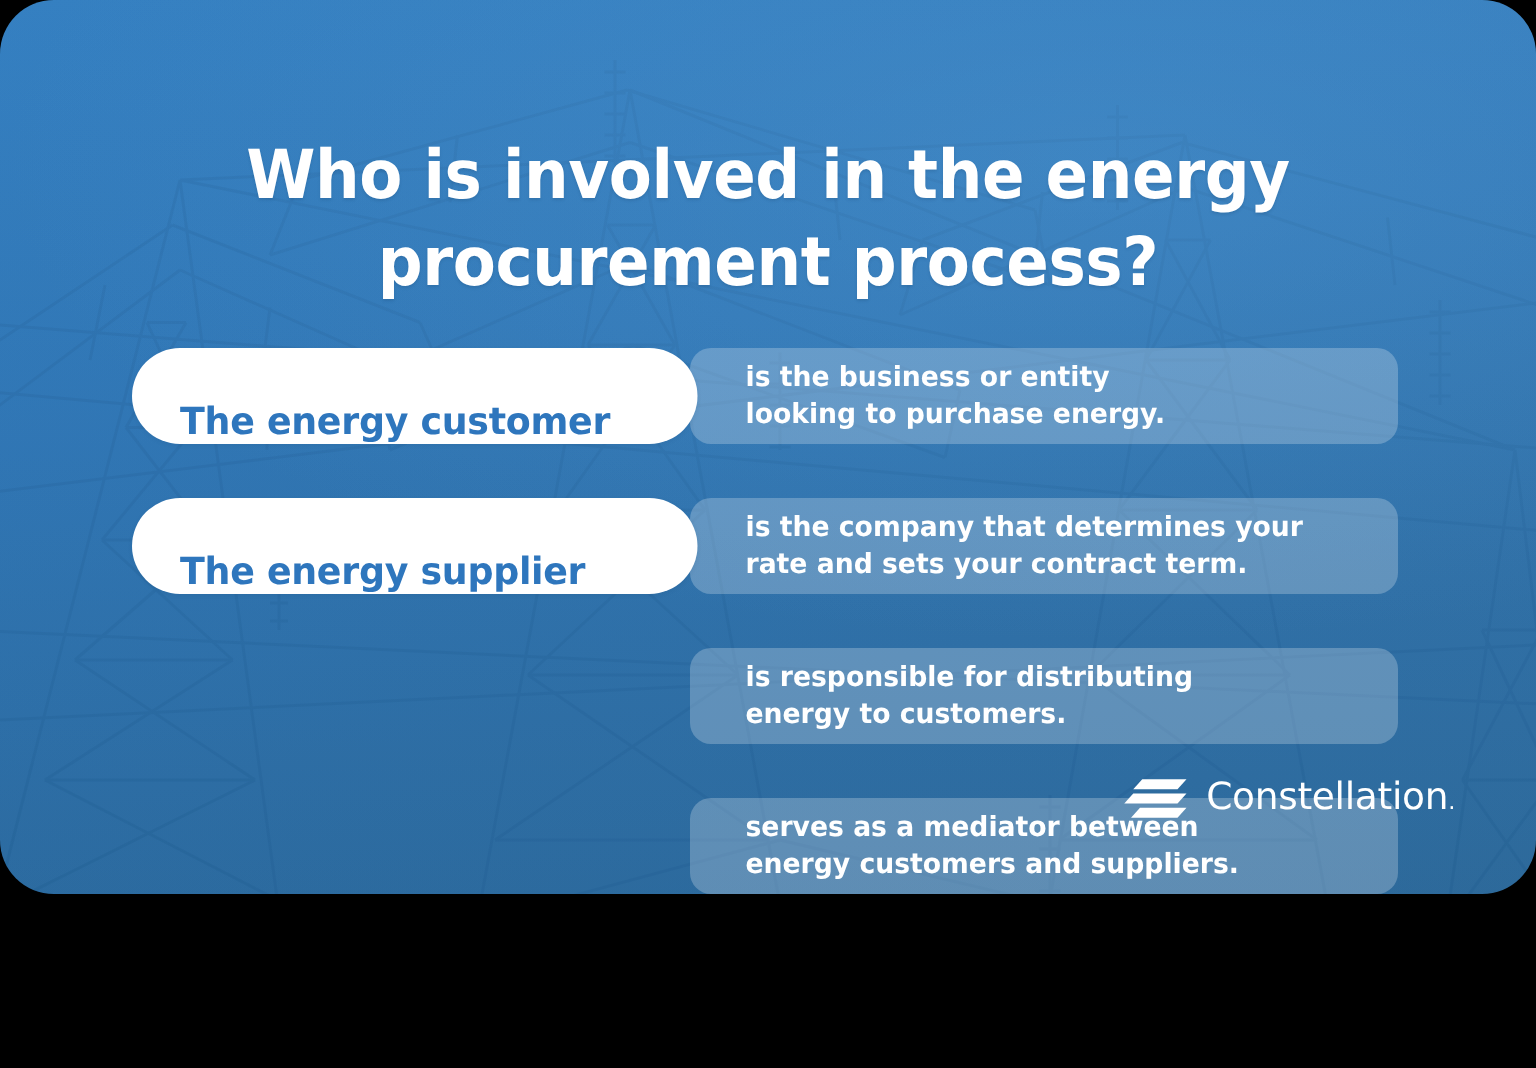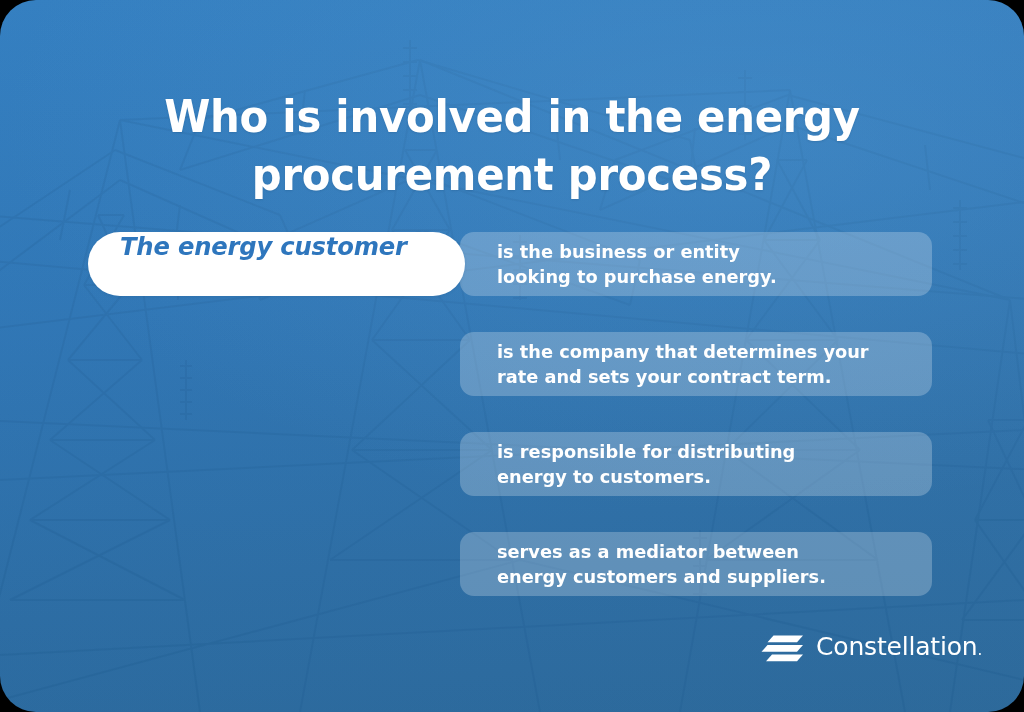--- a/index.html
+++ b/index.html
@@ -10,21 +10,21 @@
   body {
     width: 1024px;
     height: 712px;
     overflow: hidden;
     font-family: "Liberation Sans", sans-serif;
   }
 
   #infographic {
     position: relative;
     width: 1024px;
-    height: 712px;
+    height: 596px;
     border-radius: 36px;
     overflow: hidden;
     background: linear-gradient(170deg, #2A79BE 0%, #2C76B8 38%, #2E72AC 70%, #3070A4 100%);
   }
 
   
   .bg-texture {
     position: absolute;
     inset: 0;
     opacity: 0.40;
@@ -102,41 +102,40 @@
 
   .pill {
     position: absolute;
     left: 88px;
     top: 0;
     width: 377px;
     height: 64px;
     border-radius: 32px;
     background: #FFFFFF;
     display: flex;
-    align-items: flex-start;
+    align-items: flex-end;
     box-shadow: 0 1px 3px rgba(15,55,95,0.10);
-    font-style: italic;
   }
   .pill-label {
     margin-left: 32px;
     color: #2E76BD;
     font-family: "DejaVu Sans", sans-serif;
     font-weight: 700;
     font-size: 25px;
     line-height: 30px;
     letter-spacing: -0.2px;
     white-space: nowrap;
     transform: scaleX(0.97);
     transform-origin: 0 50%;
   }
 
   
   .logo {
     position: absolute;
-    right: 42px;
+    right: 54px;
     bottom: 48px;
     display: flex;
     align-items: center;
     gap: 12px;
   }
   .logo-mark { display: block; }
   .logo-word {
     color: #FFFFFF;
     font-family: "DejaVu Sans", sans-serif;
     font-weight: 400;
@@ -216,20 +215,23 @@
       <div class="pill">
         <span class="pill-label">The energy customer</span>
       </div>
     </div>
 
     <div class="row">
       <div class="desc-panel"></div>
       <div class="desc-text">
         <span class="desc-line">is the company that determines your</span>
         <span class="desc-line">rate and sets your contract term.</span>
+      </div>
+      <div class="pill">
+        <span class="pill-label">The energy supplier</span>
       </div>
     </div>
 
     <div class="row">
       <div class="desc-panel"></div>
       <div class="desc-text">
         <span class="desc-line">is responsible for distributing</span>
         <span class="desc-line">energy to customers.</span>
       </div>
     </div>

